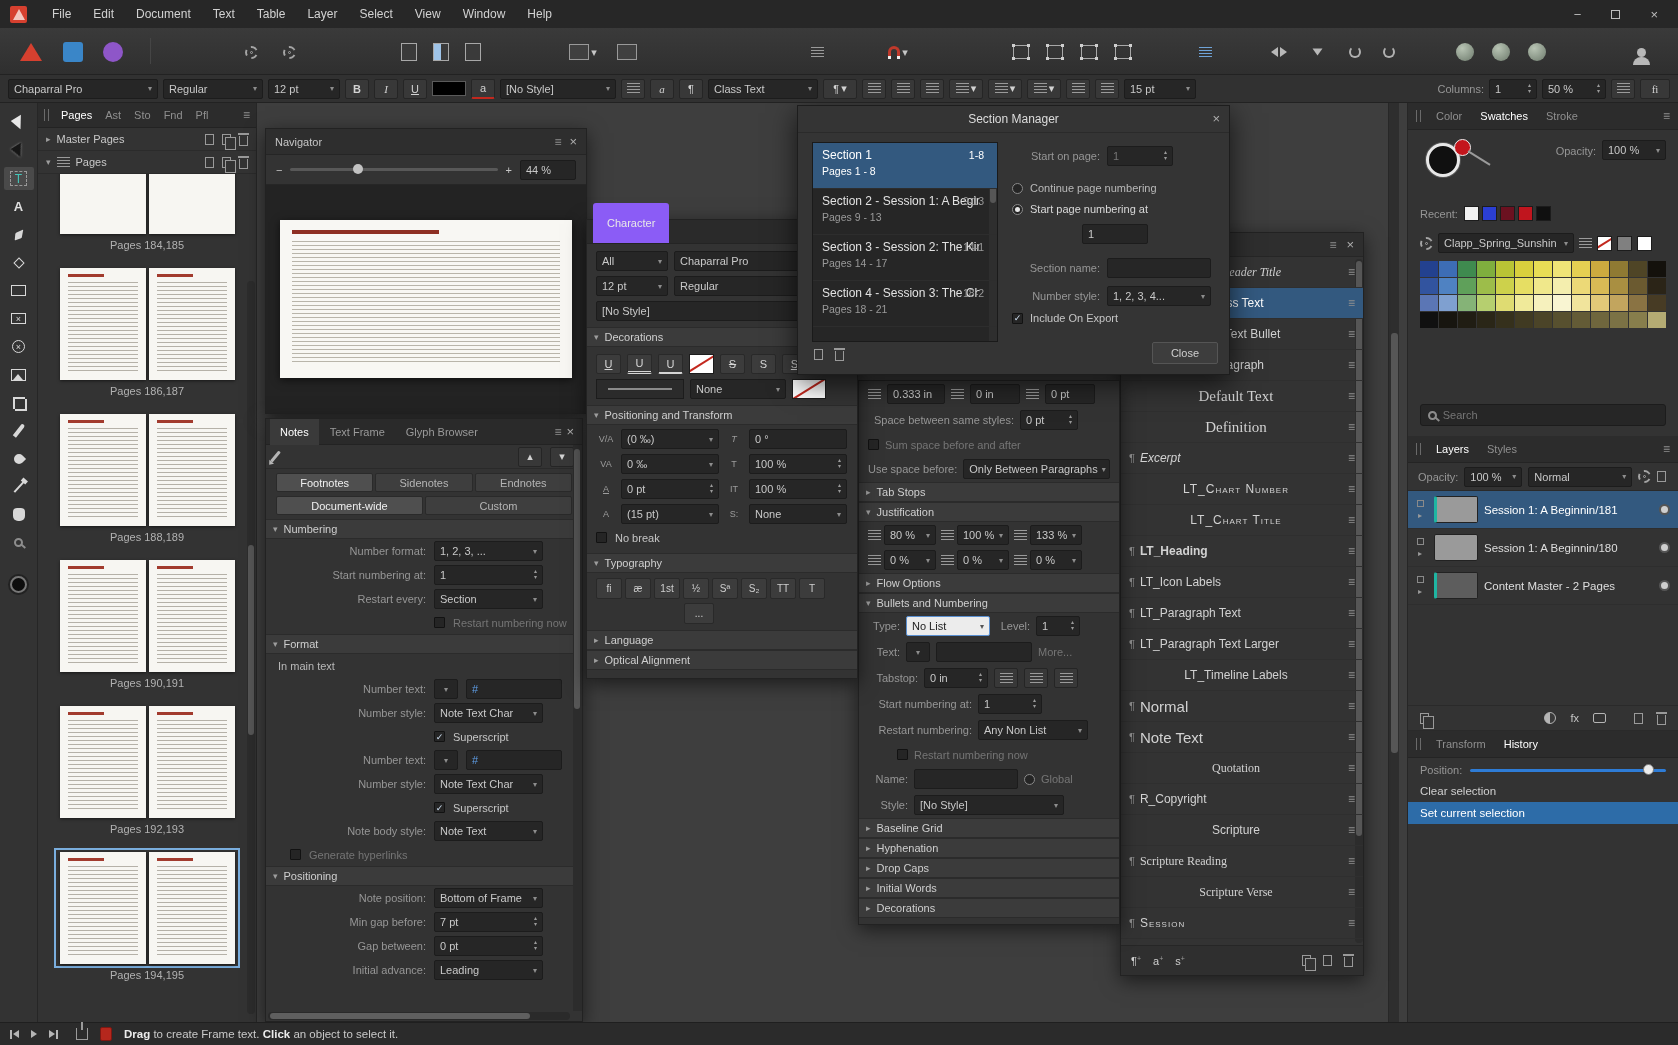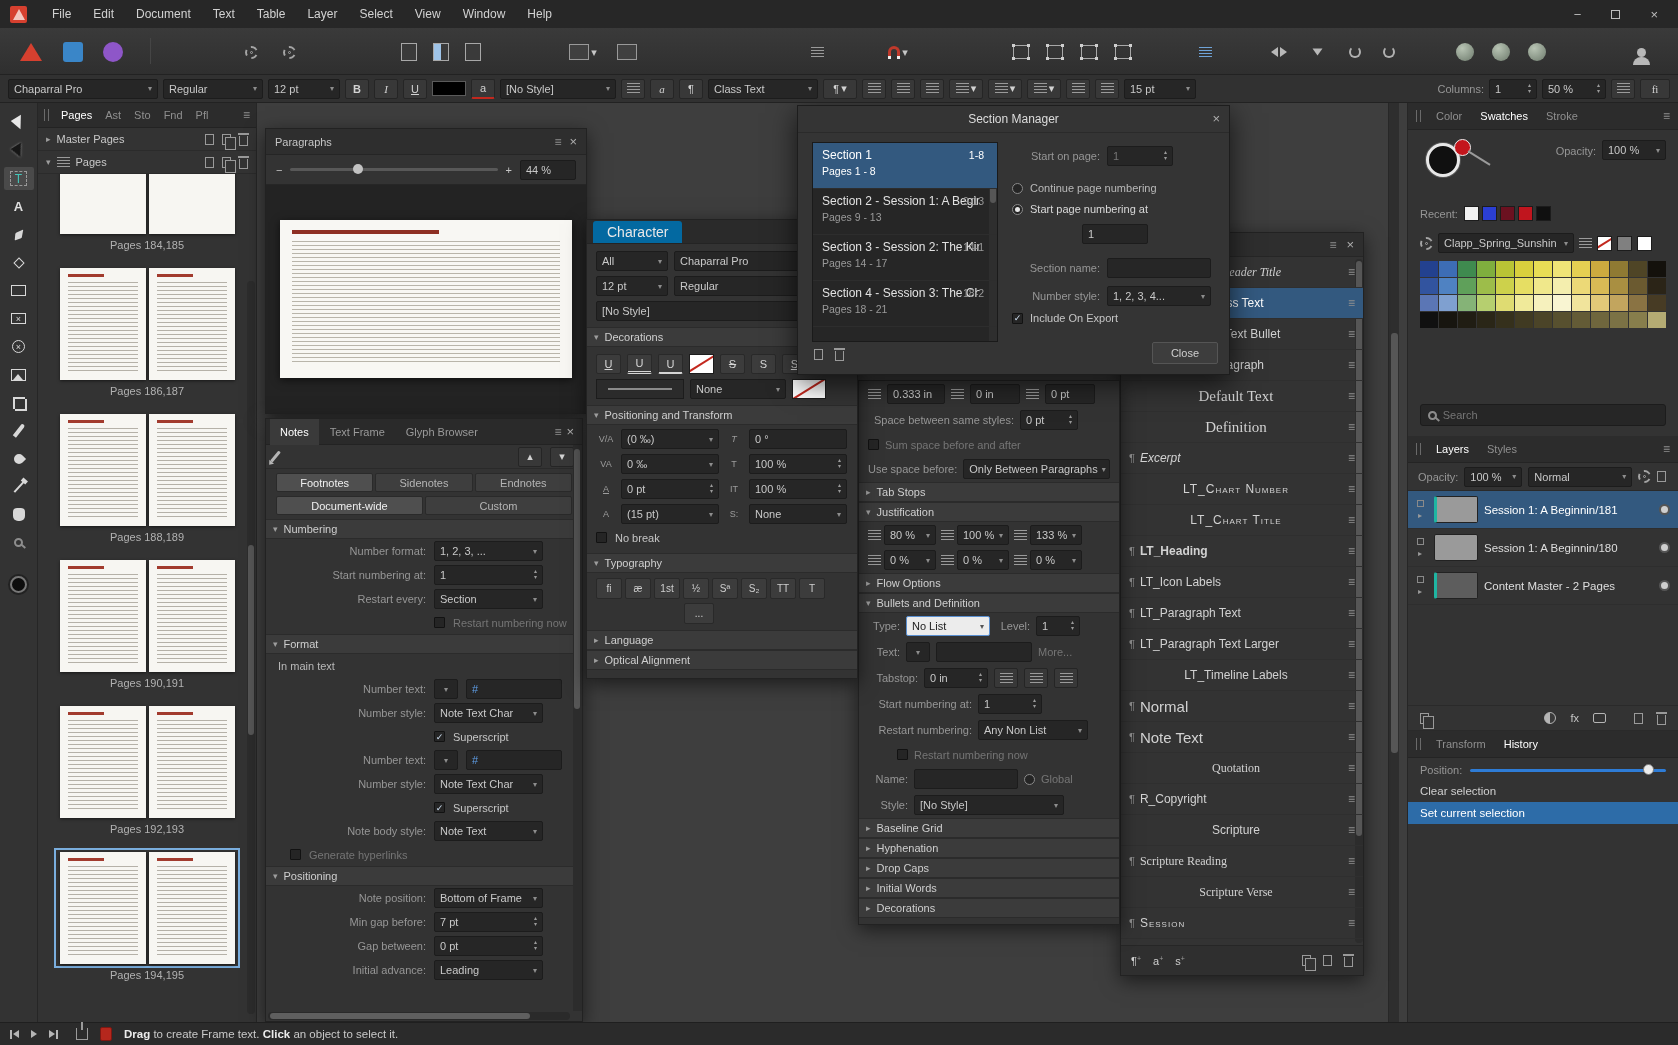--- a/index.html
+++ b/index.html
@@ -149,21 +149,21 @@
 .nrow{display:flex;align-items:center;gap:8px;padding:2px 12px;min-height:23px}
 .nrow .lbl{width:148px}
 .nrow .ctl{width:109px}
 .hashchip{color:#5f9fe8}
 .nscroll{position:absolute;right:0;top:26px;bottom:10px;width:9px;background:#2c2c2c}
 .hscroll{position:absolute;left:2px;right:12px;bottom:1px;height:8px;background:#2a2a2a;border-radius:4px}
 .hthumb{position:absolute;left:2px;top:1px;height:6px;width:86%;background:#5f5f5f;border-radius:3px}
 
 #charpanel{left:586px;top:219px;width:272px;z-index:30;padding-bottom:8px}
 .ctabrow{height:24px;background:#2a2a2a;display:flex;align-items:flex-end;padding:0 6px;border-bottom:1px solid #242424}
-.ctab{background:#0369a1;color:#e8e8e8;font-size:14px;padding:3px 14px;border-radius:3px 3px 0 0}
+.ctab{background:#8b5cf6;color:#e8e8e8;font-size:11px;padding:14px 14px;border-radius:3px 3px 0 0}
 .cbody{padding:7px 9px 0;display:flex;flex-direction:column;gap:5px}
 .crow{display:flex;gap:6px;align-items:center}
 .cgrid{display:grid;grid-template-columns:20px 98px 20px 98px;gap:5px 5px;align-items:center;padding:4px 9px 0}
 .icl{color:#9d9d9d;font-size:9px;text-align:center}
 .glyphs{display:flex;gap:3px;padding:5px 9px 0}
 .gbtn{width:26px;height:21px;background:#3c3c3c;border:1px solid #292929;color:#cfcfcf;display:flex;align-items:center;justify-content:center;font-size:10px;border-radius:2px}
 
 #parapanel{left:858px;top:380px;width:262px;z-index:15;padding-bottom:6px}
 .prow2{display:flex;align-items:center;gap:6px;padding:3px 9px;min-height:23px}
 .prow2 .lbl{width:112px}
@@ -598,21 +598,21 @@
         <div class="lab">Pages 194,195</div>
       </div>
     </div>
   <div class="vscroll" style="top:178px;bottom:8px">
       <span class="vthumb" style="top:36%;height:26%"></span>
     </div>
 </div>
 
 <div id="navigator" class="fpanel">
   <div class="fhead">
-    <span>Paragraphs</span>
+    <span>Navigator</span>
     <span class="sp ham">≡</span>
     <span class="xicon">×</span>
   </div>
   <div class="zoomrow">
     <span>−</span>
     <span class="ztrack">
         <span class="zknob"></span>
       </span>
     <span>+</span>
     <div class="field zval">
@@ -1026,21 +1026,21 @@
           <span class="car">▾</span>
         </span>
       </span>
     </div>
   <div class="sechead">
       <span class="arr">▸</span>
       <span>Flow Options</span>
     </div>
   <div class="sechead">
       <span class="arr">▾</span>
-      <span>Bullets and Definition</span>
+      <span>Bullets and Numbering</span>
     </div>
   <div class="prow2">
       <span class="lbl" style="width:32px">Type:</span>
     <div class="dd dd-light" style="width:84px">
         <span>No List</span>
         <span class="car">▾</span>
       </div>
     <span class="lbl" style="width:34px">Level:</span>
     <div class="field" style="width:44px">
         <span>1</span>

